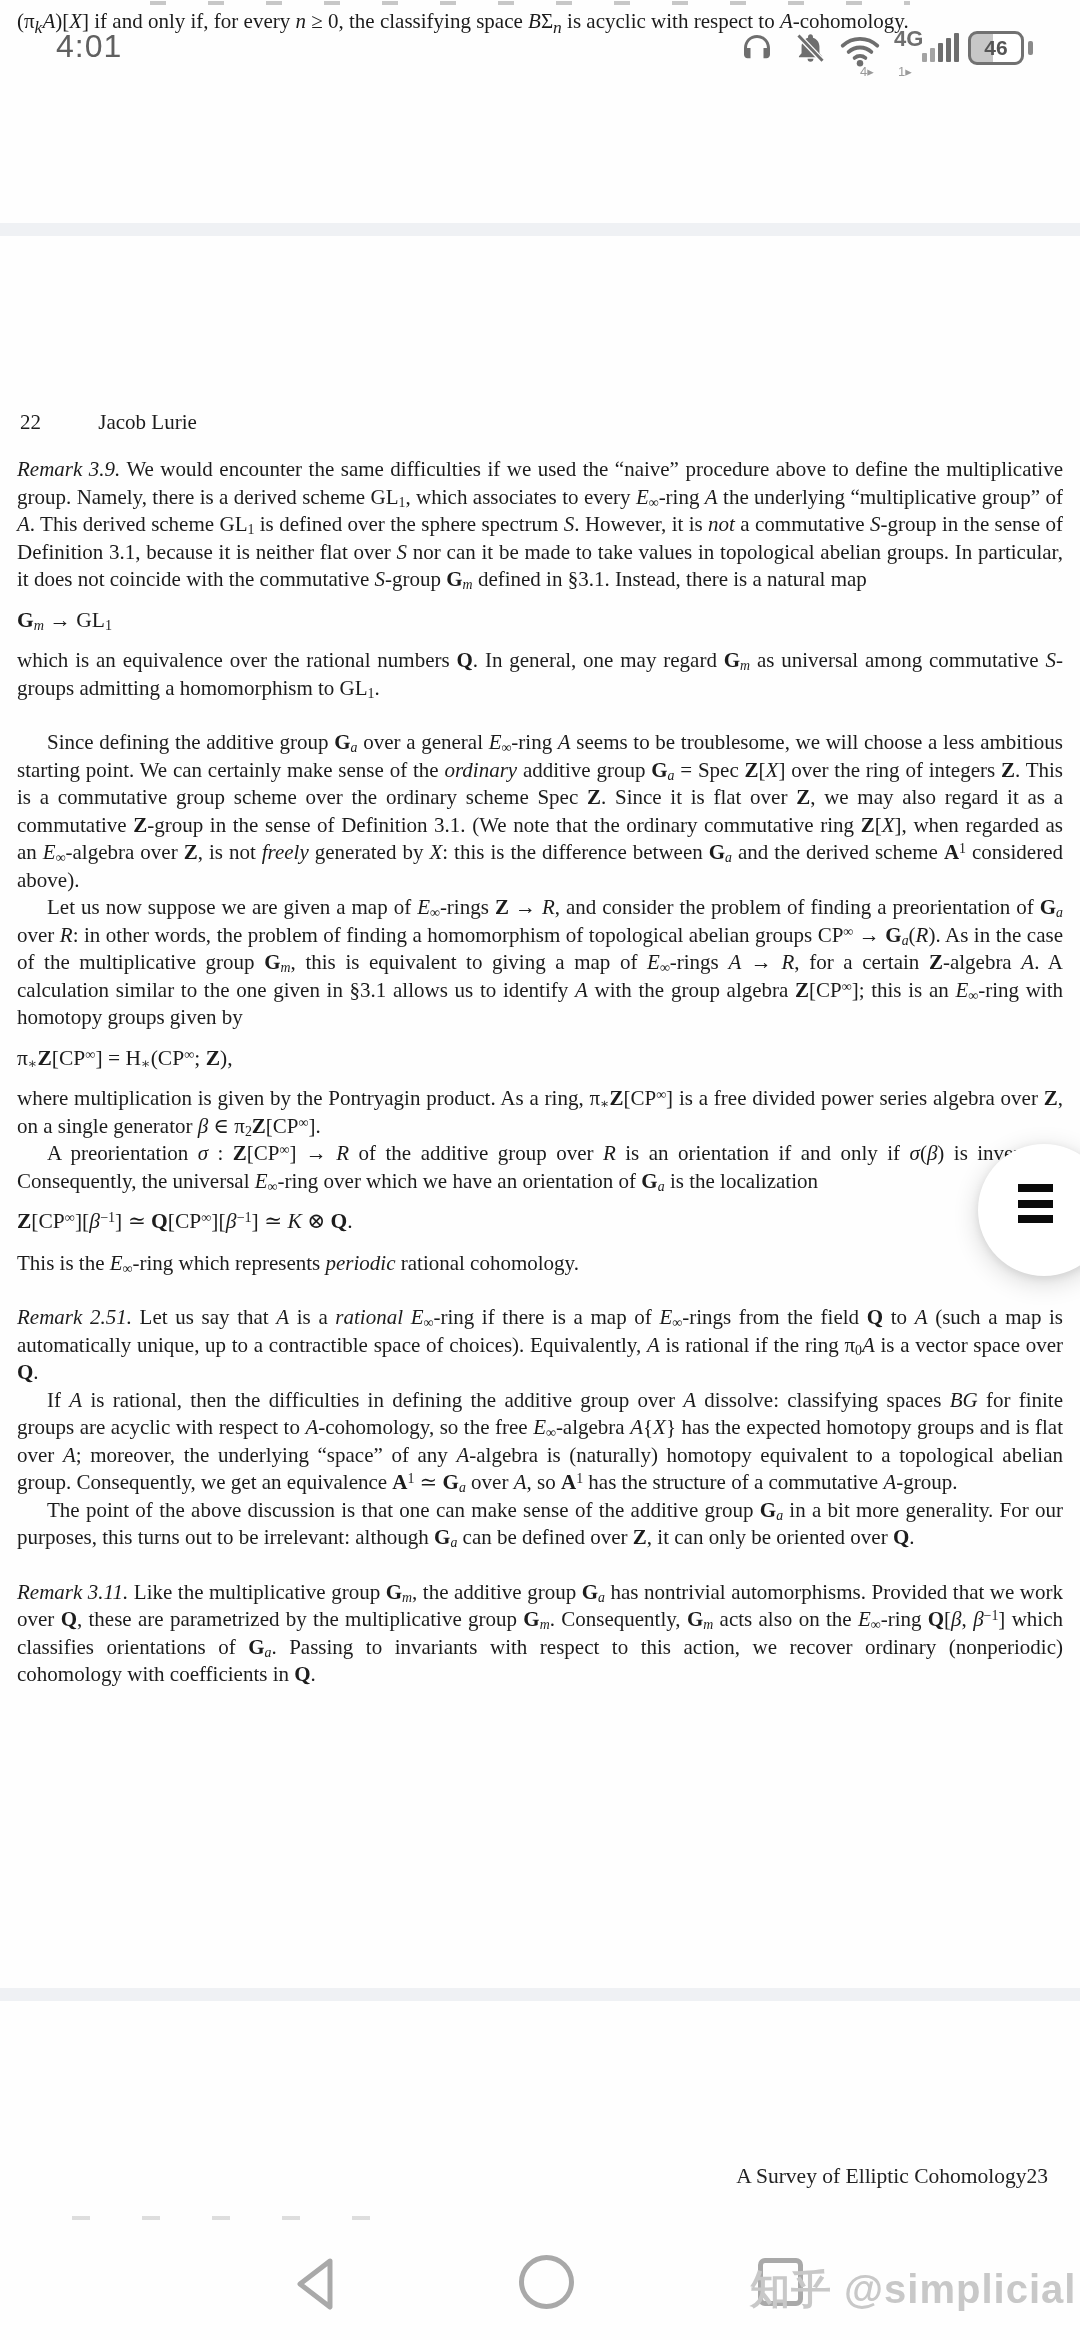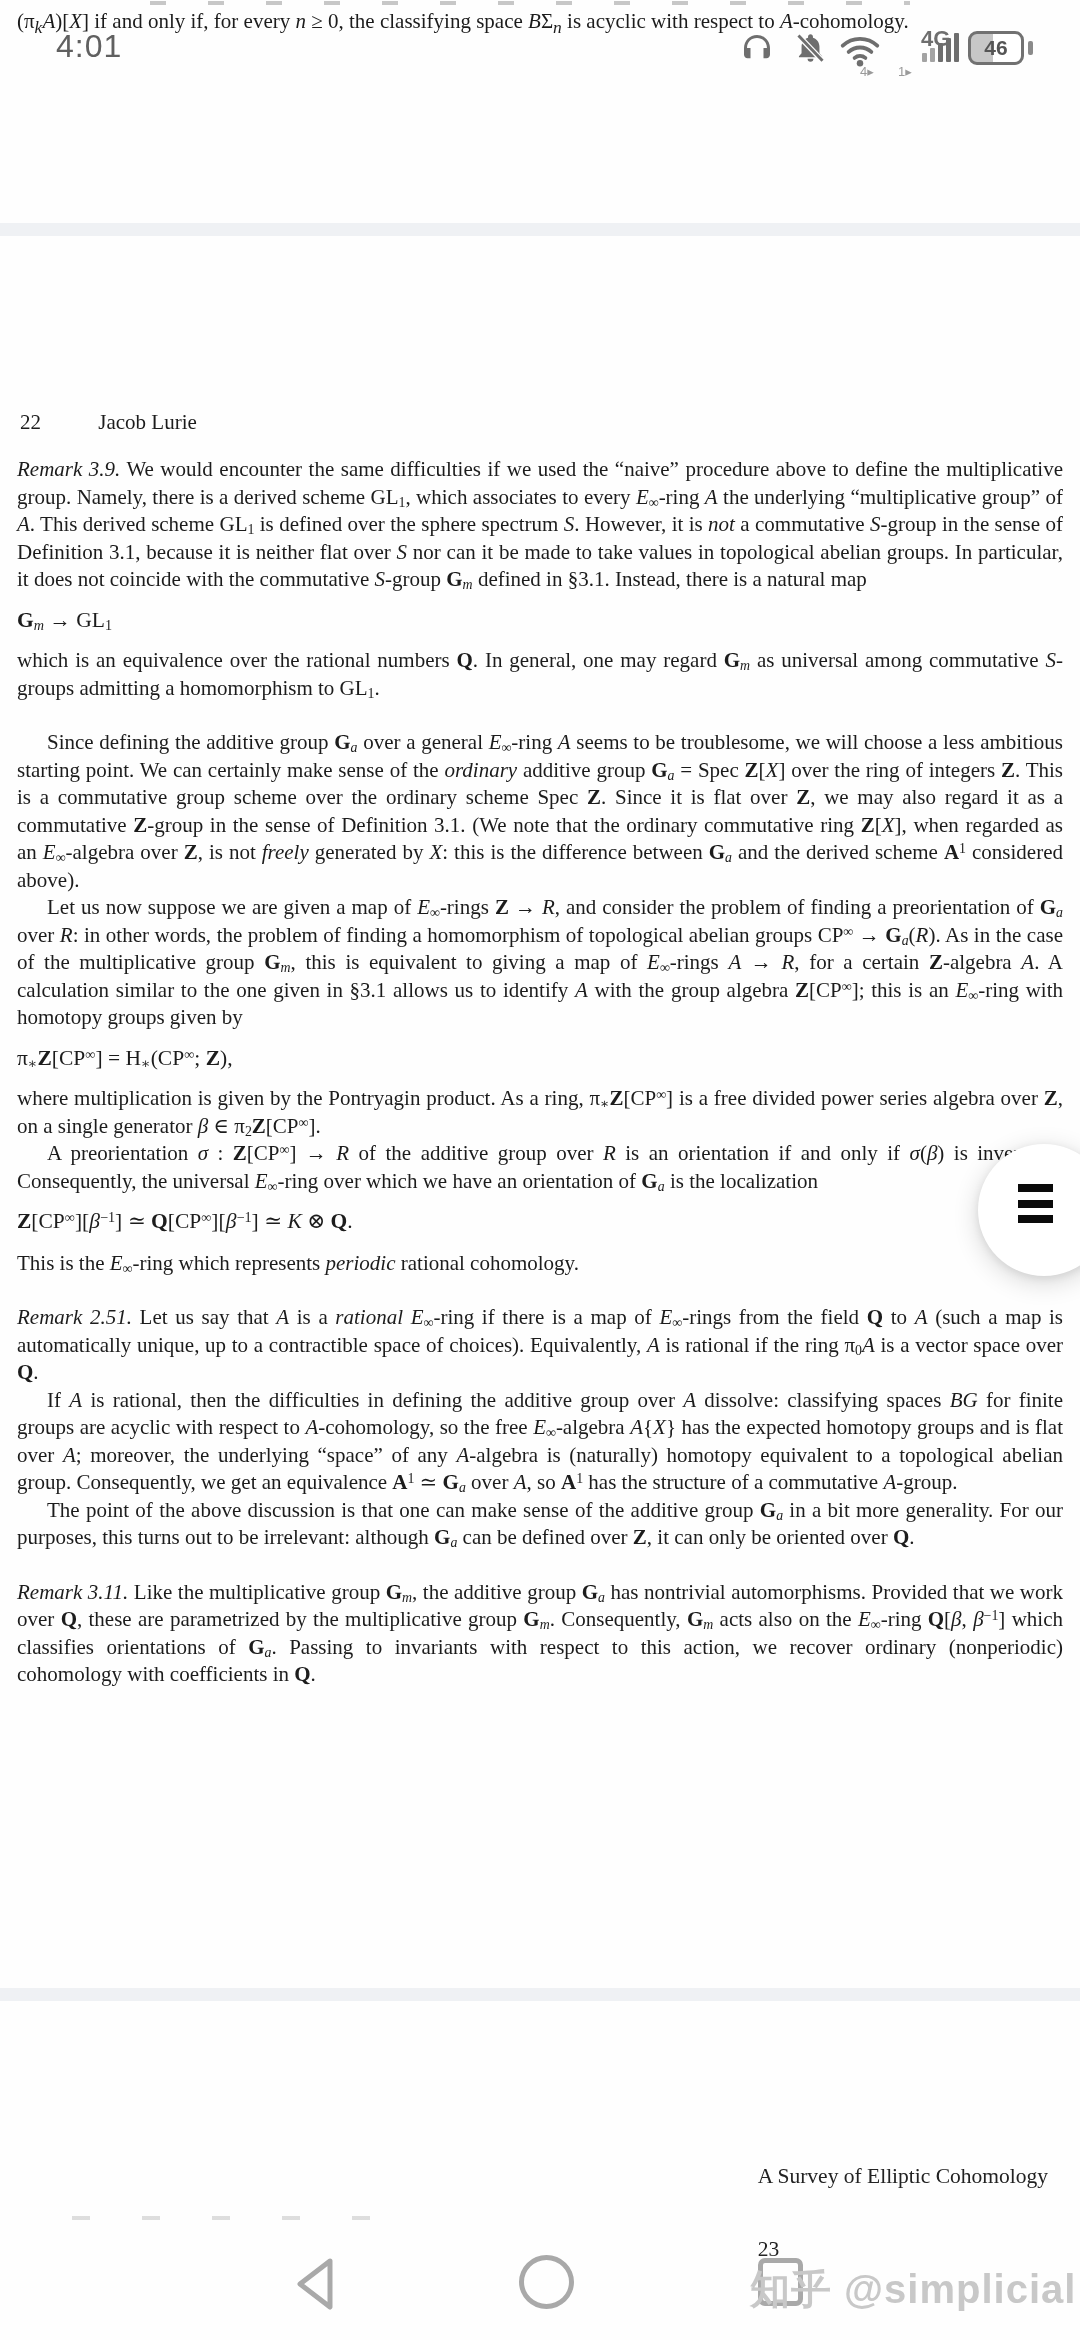--- a/index.html
+++ b/index.html
@@ -5,21 +5,21 @@
   * { margin:0; padding:0; box-sizing:border-box; }
   html,body { width:1080px; height:2340px; background:#fefefe; overflow:hidden;
               font-family:"Liberation Serif","DejaVu Serif",serif; color:#1c1c1c; }
 
   
   #status-bar { position:absolute; top:0; left:0; width:1080px; height:100px; z-index:30; }
   #status-time { position:absolute; left:56px; top:28px; font-family:"Liberation Sans","DejaVu Sans",sans-serif;
                  font-size:32px; font-weight:500; color:#606060; letter-spacing:1px; }
   .sicon { position:absolute; }
   #net-type { position:absolute; left:894px; top:26px; font-family:"Liberation Sans",sans-serif;
-              font-size:22px; font-weight:700; color:#6e6e6e;margin-left:27px; }
+              font-size:22px; font-weight:700; color:#6e6e6e; }
   .sim-ind { position:absolute; font-family:"Liberation Sans",sans-serif; font-size:13px;
              color:#9a9a9a; letter-spacing:0; }
   #signal-bars { position:absolute; left:922px; top:32px; width:40px; height:30px; display:flex;
                  align-items:flex-end; gap:3px; }
   #signal-bars .bar { width:5px; background:#6e6e6e; border-radius:1px; }
   #signal-bars .bar.dim { background:#a3a3a3; }
   #battery { position:absolute; left:968px; top:31px; width:56px; height:34px;
              border:3px solid #717171; border-radius:9px;
              background:linear-gradient(90deg,#c7c7c7 0 44%,#fff 44%);
              display:flex; align-items:center; justify-content:center; }
@@ -53,22 +53,22 @@
   #page22-body sub { vertical-align:-0.22em; }
   #page22-body sup { vertical-align:0.42em; }
   .para { margin:0; }
   .indent { text-indent:30px; }
   .gap-top { margin-top:27px; }
   .gap-top-sm { margin-top:14px; }
   .formula { text-align:left; margin:13px 0; font-size:21.5px; }
   .formula sub { vertical-align:-0.22em; }
   .formula sup { vertical-align:0.42em; }
 
-  #page23-foot { position:absolute; top:2164px; right:32px; display:flex; gap:48px;
-                 font-size:21.5px; color:#222;flex-direction:column; }
+  #page23-foot { position:absolute; top:2164px; right:32px; display:flex; 
+                 font-size:21.5px; color:#222; }
 
   
   #fab { position:absolute; left:978px; top:1144px; width:132px; height:132px; border-radius:50%;
          background:#fff; box-shadow:0 6px 26px rgba(0,0,0,.16), 0 2px 8px rgba(0,0,0,.08); z-index:20; }
   #fab .menu-icon { position:absolute; left:40px; top:40px; width:35px; height:39px; }
   #fab .menu-icon span { display:block; width:35px; height:8px; background:#0a0a0a; margin-bottom:7.5px; }
 
   
   #nav-bar { position:absolute; left:0; top:2240px; width:1080px; height:100px; z-index:25; }
   #nav-back { position:absolute; left:292px; top:16px; }

